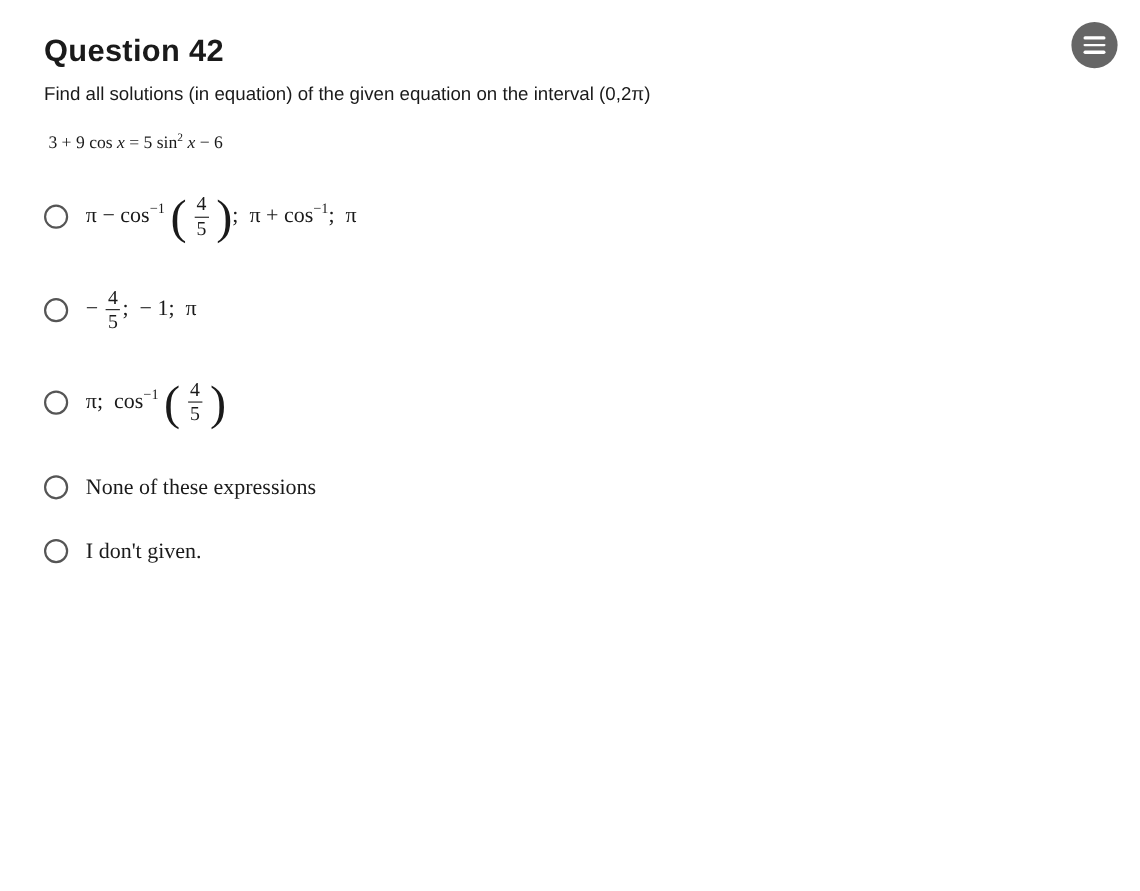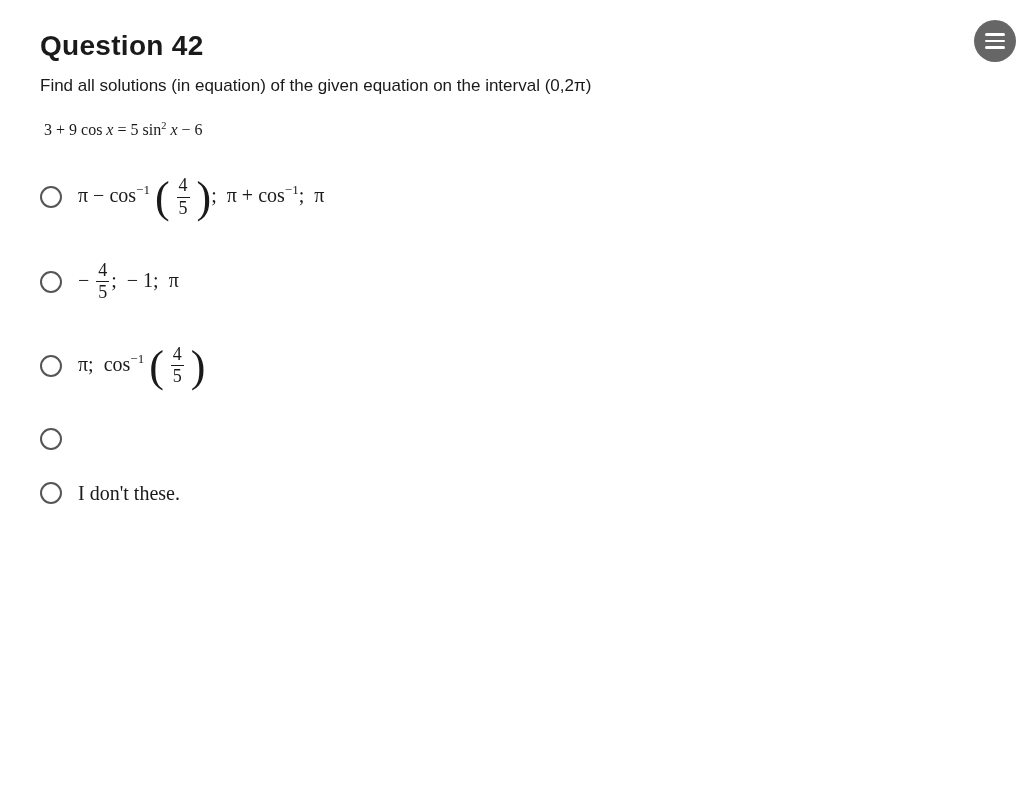--- a/index.html
+++ b/index.html
@@ -182,20 +182,21 @@
       <span class="frac">
         <span class="frac-num">4</span>
         <span class="frac-den">5</span>
       </span>
       <span class="big-paren">)</span>
     </div>
   </li>
 
   <li class="option-item small-gap">
     <div class="radio-circle"></div>
+    <div class="option-content">None of these expressions</div>
   </li>
 
   <li class="option-item small-gap">
     <div class="radio-circle"></div>
-    <div class="option-content">I don't these.</div>
+    <div class="option-content">I don't given.</div>
   </li>
 
 </ul>
 
 </body></html>

